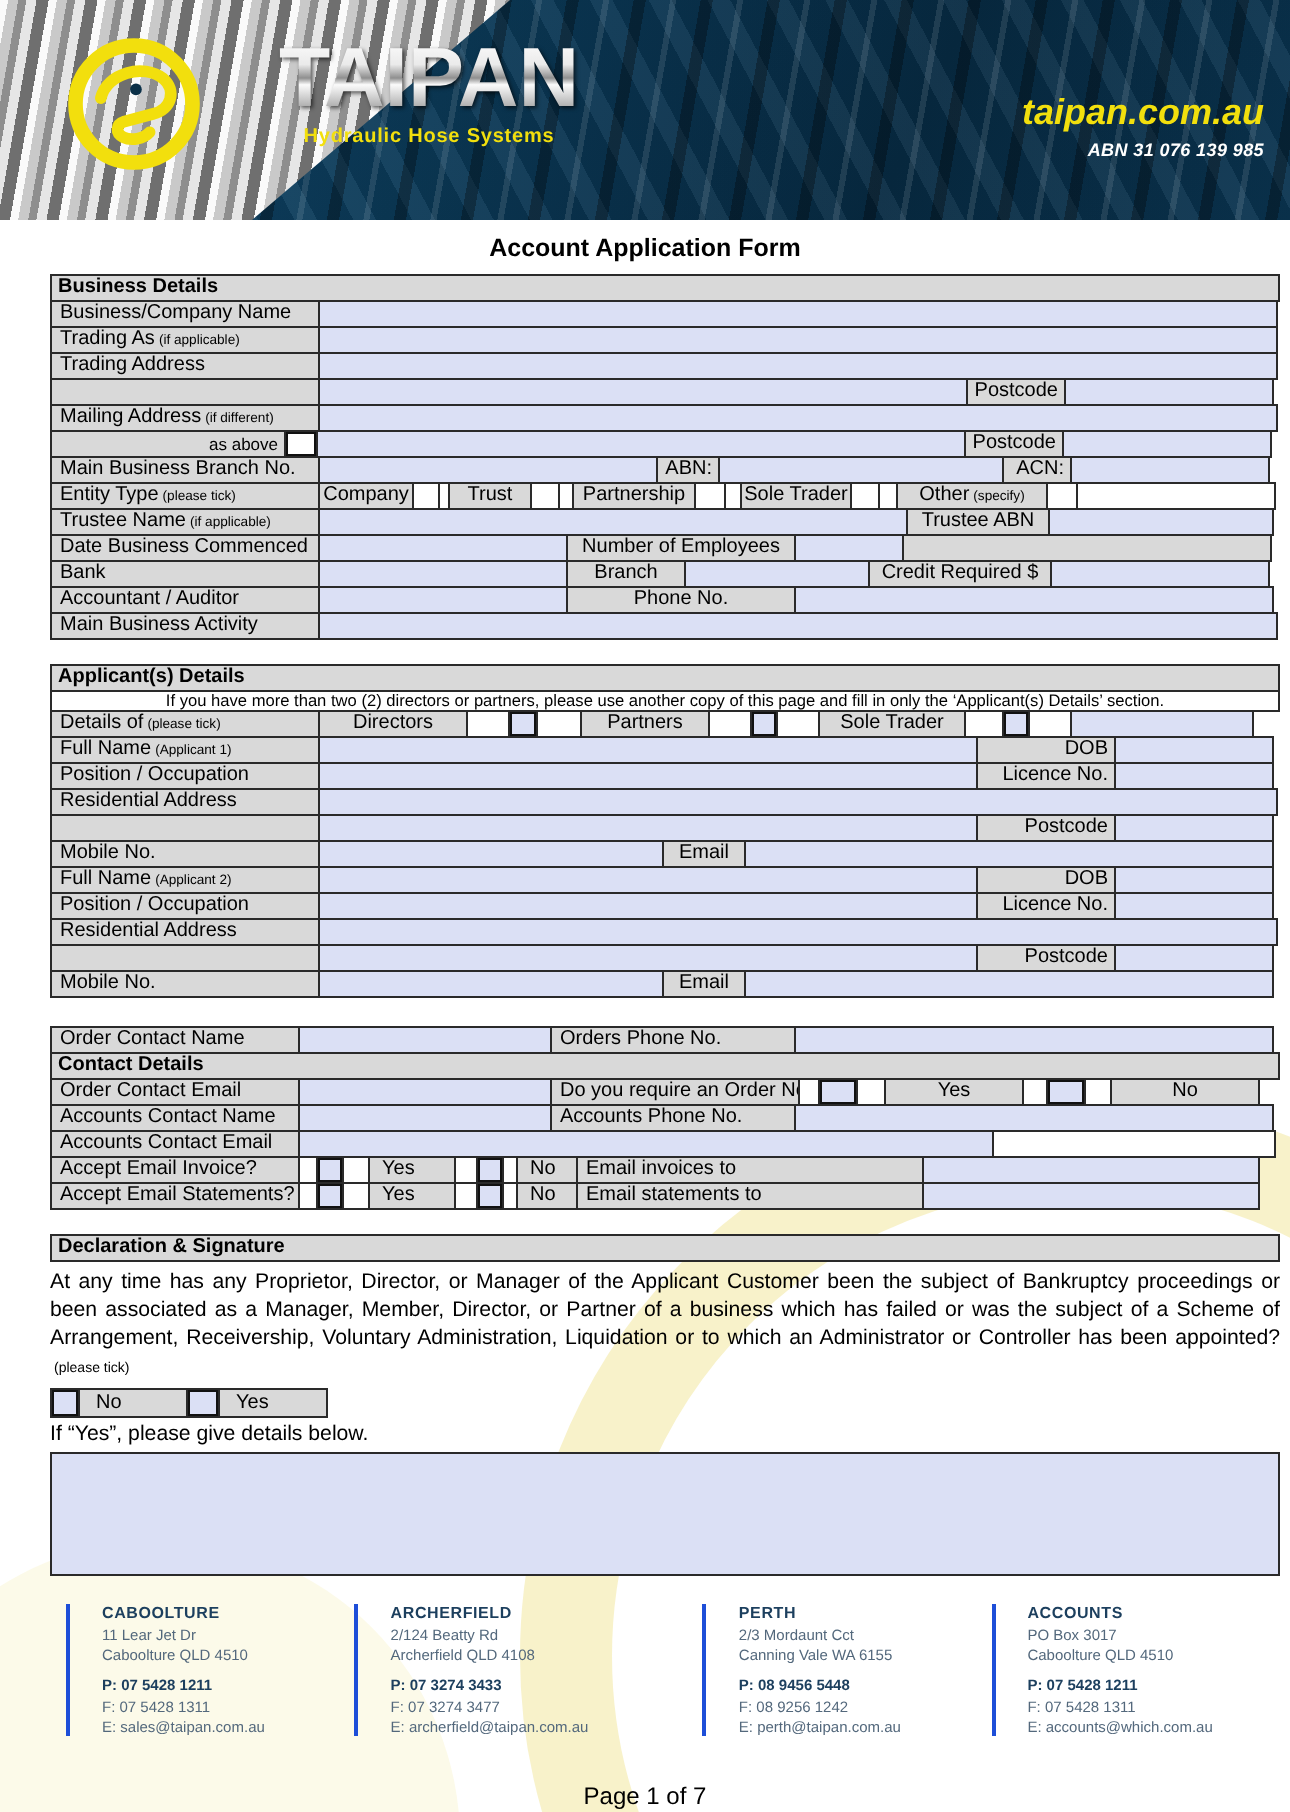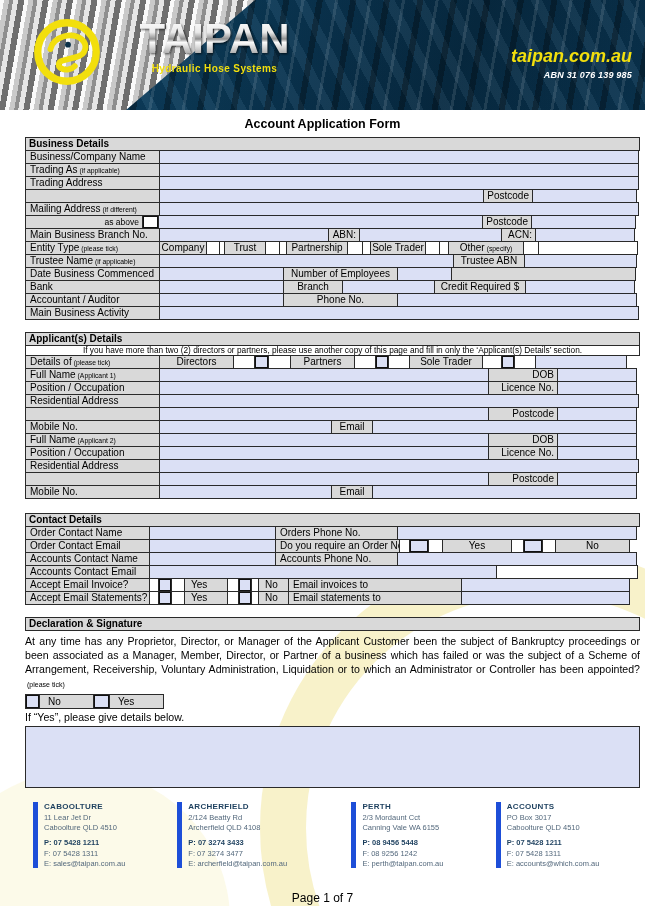--- a/index.html
+++ b/index.html
@@ -64,21 +64,21 @@
   
   .decText { width:615px; margin:3px 0 2px 25px; font-size:10.6px; line-height:14px; text-align:justify; }
   .decText .sub { font-size:7px; }
   .cbrow { margin-left:25px; height:15px; }
   .cbrow > div { height:15px; }
   .prompt { margin:2px 0 3px 25px; font-size:10.6px; }
   .bigbox { width:615px; height:62px; margin-left:25px; background:#dbe0f5; border:1px solid #2a2a2a; }
 
   
   .footer { display:flex; margin:14px 0 0 33px; }
-  .foffice { border-left:5px solid #1d4ed8; padding-left:6px; }
+  .foffice { border-left:2px solid #1d4ed8; padding-left:16px; }
   .fo0 { width:145px; } .fo1 { width:175px; } .fo2 { width:145px; } .fo3 { width:150px; }
   .fname  { font-size:8px;  font-weight:bold; color:#1c3f5e; letter-spacing:0.3px; }
   .fline  { font-size:7.5px; color:#53687c; margin-top:1.5px; }
   .fphone { font-size:7.5px; font-weight:bold; color:#1c3f5e; margin-top:6px; }
   .pageno { text-align:center; font-size:12px; margin-top:23px; }
 </style>
 </head>
 <body>
 
 <div class="wm wm1"></div>
@@ -305,28 +305,28 @@
       <div class="inp" style="width:173px"></div>
       <div class="lc" style="width:42px">Email</div>
       <div class="inp" style="width:265px"></div>
     </div>
   </div>
 
   <div class="gap14"></div>
 
   <div class="sec">
     <div class="row">
-        <div class="h" style="width:615px">Contact Details</div>
-      </div>
-    <div class="row">
       <div class="lbl" style="width:125px">Order Contact Name</div>
       <div class="inp" style="width:127px"></div>
       <div class="lbl" style="width:123px">Orders Phone No.</div>
       <div class="inp" style="width:240px"></div>
     </div>
+    <div class="row">
+        <div class="h" style="width:615px">Contact Details</div>
+      </div>
     <div class="row">
       <div class="lbl" style="width:125px">Order Contact Email</div>
       <div class="inp" style="width:127px"></div>
       <div class="lbl fs9" style="width:125px">Do you require an Order No.?</div>
       <div class="wht" style="width:11px"></div>
       <div class="cbl b" style="width:20px"></div>
       <div class="wht" style="width:15px"></div>
       <div class="lc" style="width:70px">Yes</div>
       <div class="wht" style="width:13px"></div>
       <div class="cbl b" style="width:20px"></div>

